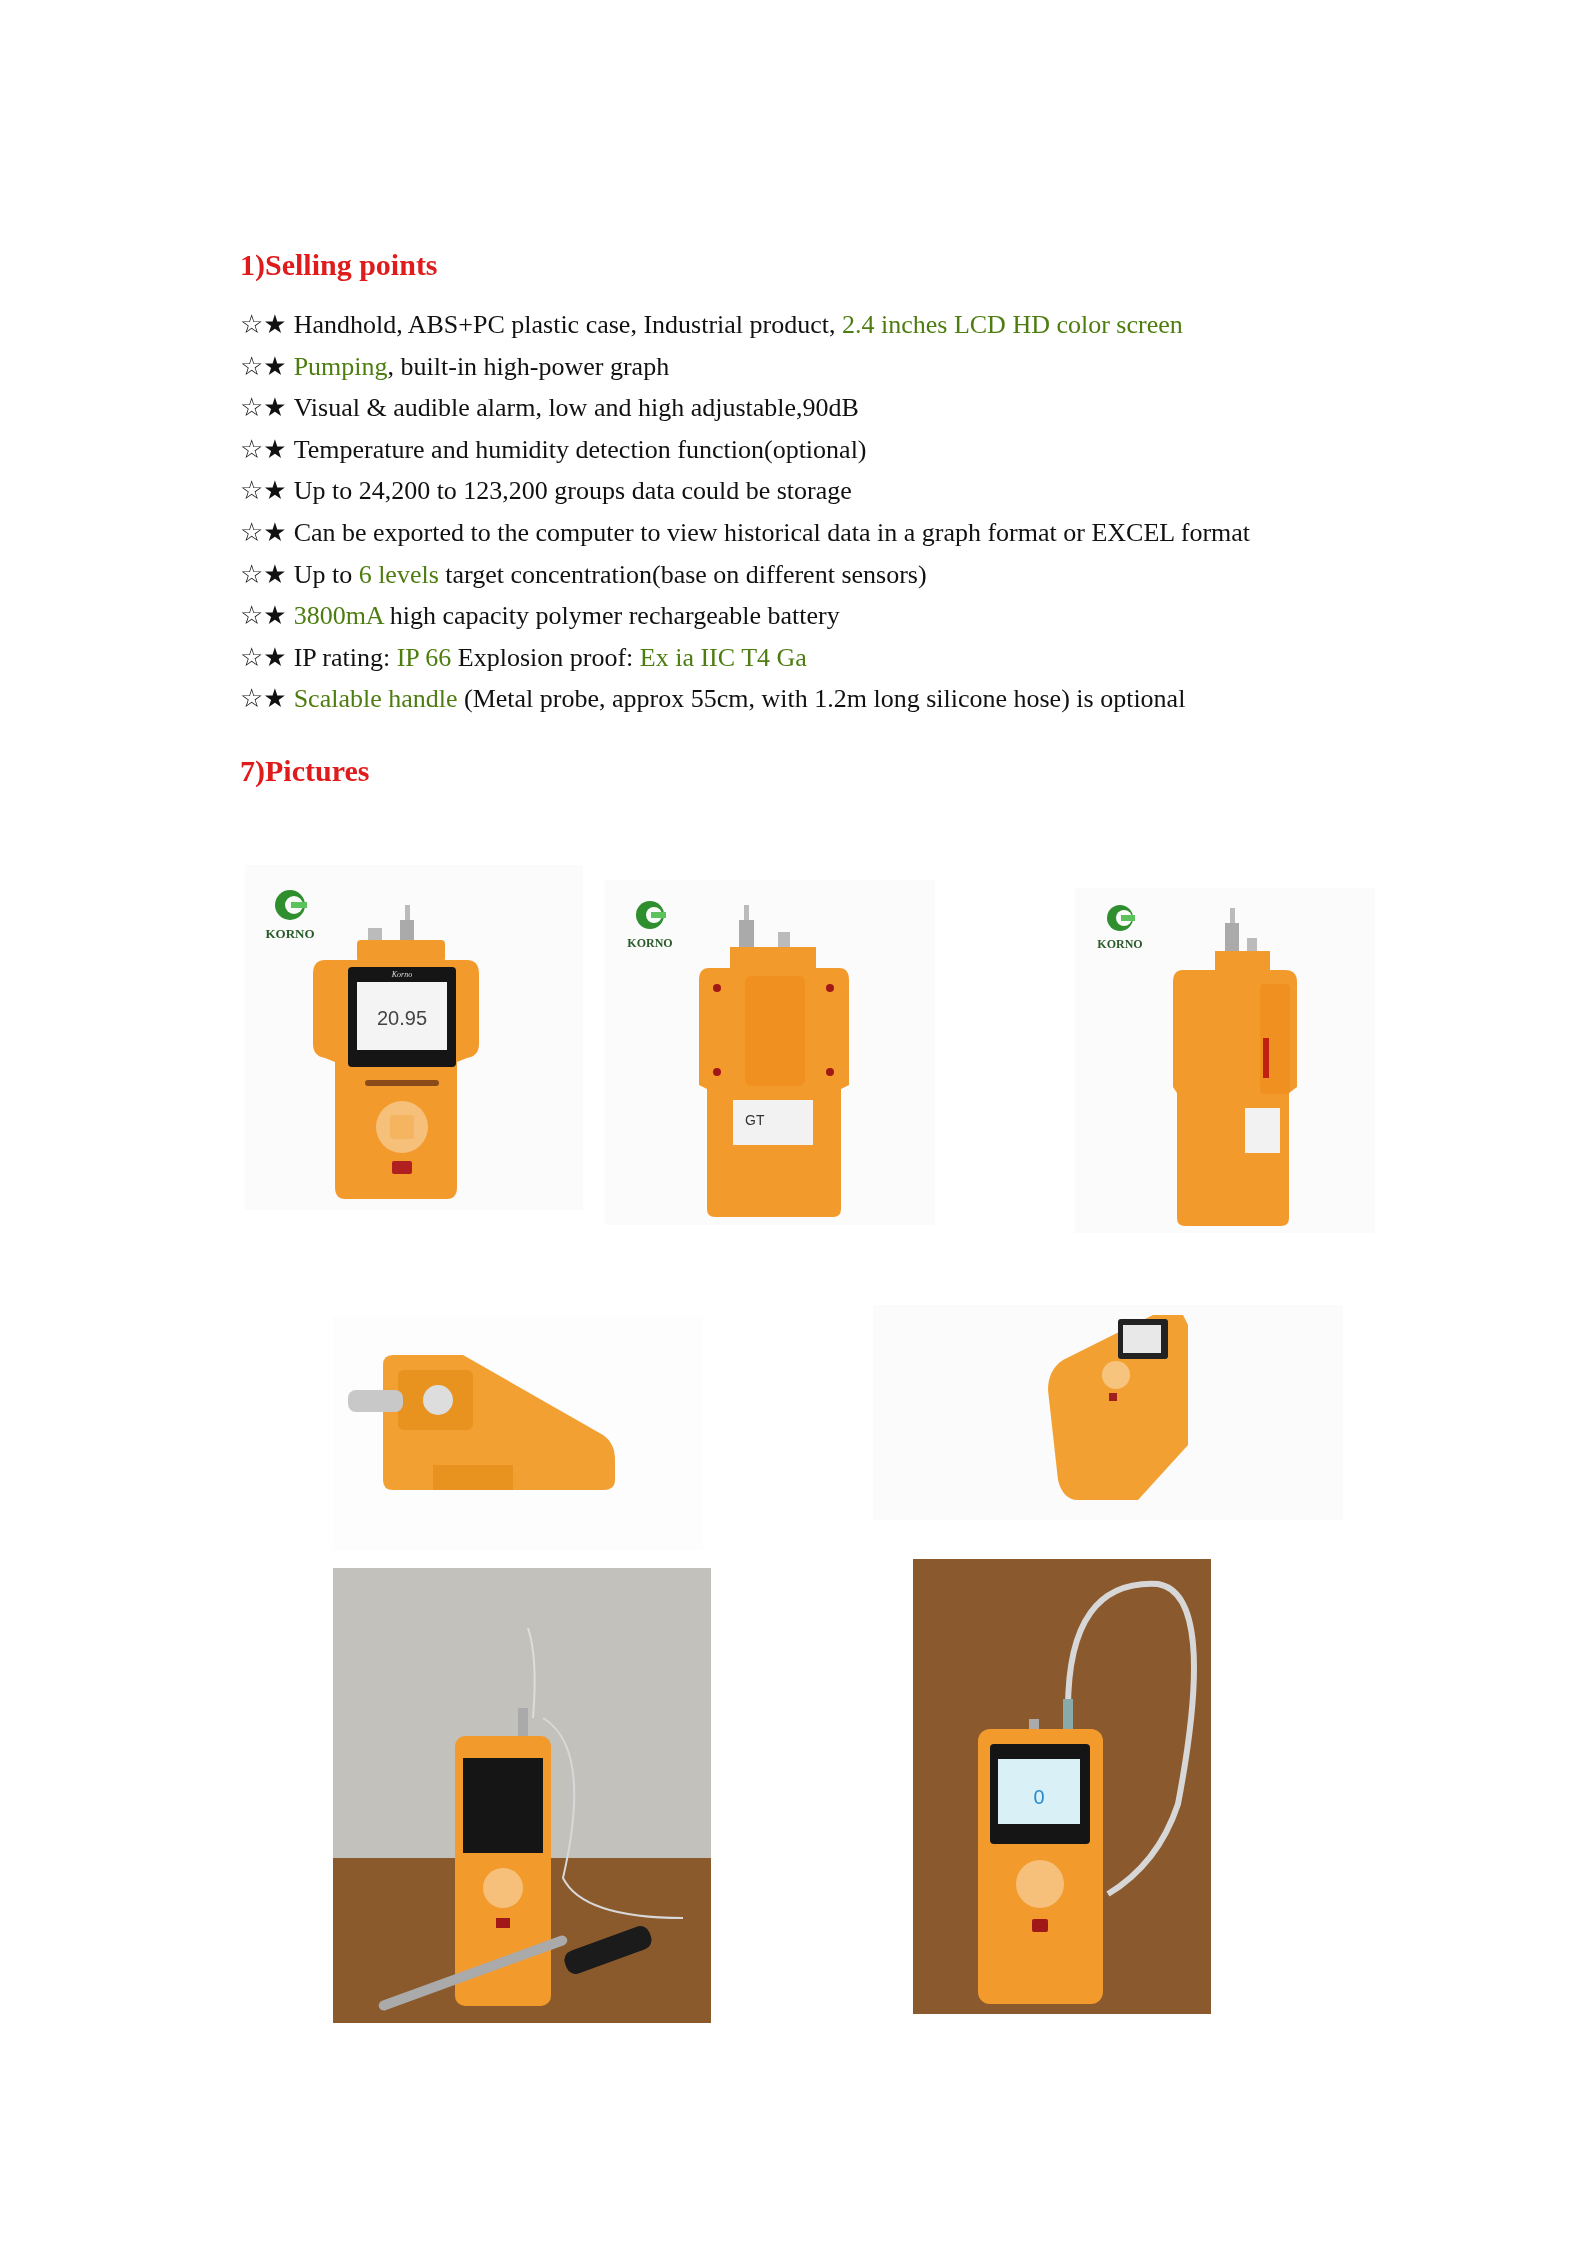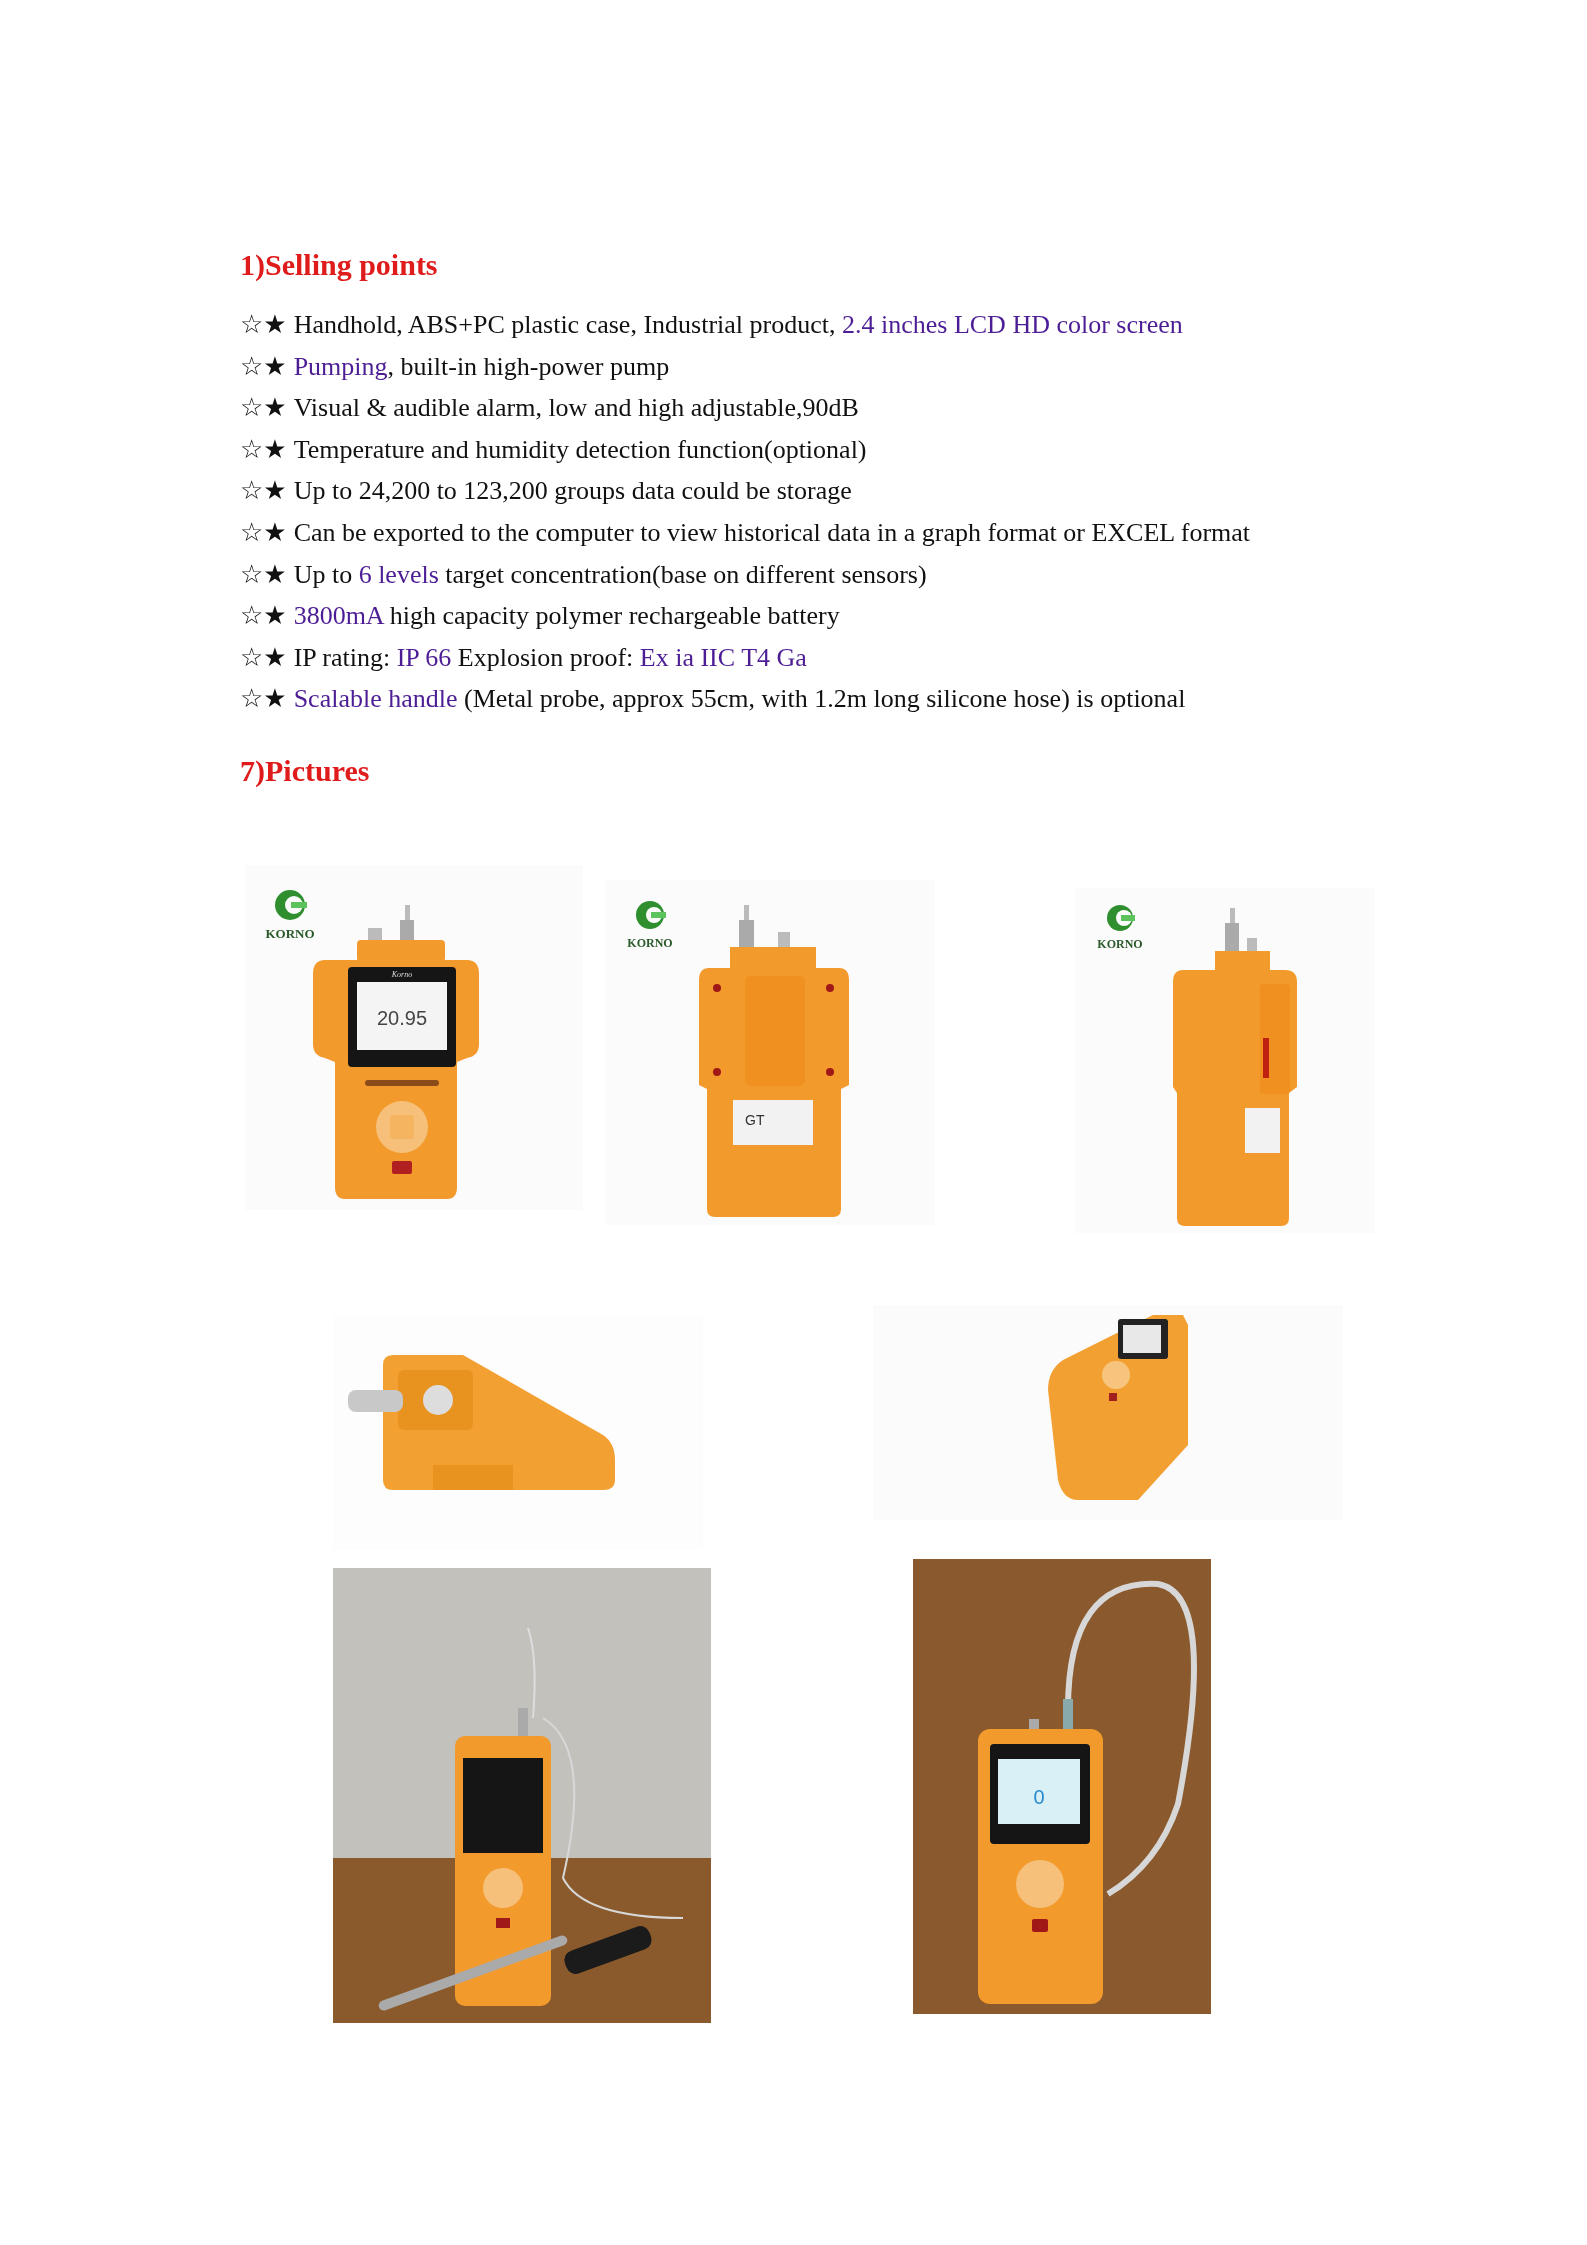--- a/index.html
+++ b/index.html
@@ -2,32 +2,32 @@
 <html><head>
 <meta charset="utf-8">
 <style>
   html, body { margin:0; padding:0; background:#ffffff; }
   body { width:1587px; height:2245px; position:relative; overflow:hidden;
          font-family:"Liberation Serif", "DejaVu Serif", serif; color:#111; }
   .heading { position:absolute; left:240px; font-weight:bold; font-size:30px; color:#e01b1b; margin:0; letter-spacing:0;text-align:right; }
   .bullets { position:absolute; left:240px; top:304px; margin:0; padding:0; list-style:none; }
   .bullet { font-size:26px; line-height:41.6px; height:41.6px; white-space:nowrap; }
   .stars { margin-right:7px; }
-  .hl { color:#4c1d95; }
+  .hl { color:#4d7c0f; }
   .pic { position:absolute; overflow:hidden; }
   .pic svg { width:100%; height:100%; display:block; }
 </style>
 </head>
 <body>
 
 <h2 class="heading" style="top:248px;">1)Selling points</h2>
 
 <ul class="bullets" id="bullets">
     <li class="bullet"><span class="stars">☆★</span><span>Handhold, ABS+PC plastic case, Industrial product, </span><span class="hl">2.4 inches LCD HD color screen</span></li>
-    <li class="bullet"><span class="stars">☆★</span><span class="hl">Pumping</span><span>, built-in high-power pump</span></li>
+    <li class="bullet"><span class="stars">☆★</span><span class="hl">Pumping</span><span>, built-in high-power graph</span></li>
     <li class="bullet"><span class="stars">☆★</span><span>Visual &amp; audible alarm, low and high adjustable,90dB</span></li>
     <li class="bullet"><span class="stars">☆★</span><span>Temperature and humidity detection function(optional)</span></li>
     <li class="bullet"><span class="stars">☆★</span><span>Up to 24,200 to 123,200 groups data could be storage</span></li>
     <li class="bullet"><span class="stars">☆★</span><span>Can be exported to the computer to view historical data in a graph format or EXCEL format</span></li>
     <li class="bullet"><span class="stars">☆★</span><span>Up to </span><span class="hl">6 levels</span><span> target concentration(base on different sensors)</span></li>
     <li class="bullet"><span class="stars">☆★</span><span class="hl">3800mA</span><span> high capacity polymer rechargeable battery</span></li>
     <li class="bullet"><span class="stars">☆★</span><span>IP rating: </span><span class="hl">IP 66</span><span> Explosion proof: </span><span class="hl">Ex ia IIC T4 Ga</span></li>
     <li class="bullet"><span class="stars">☆★</span><span class="hl">Scalable handle</span><span> (Metal probe, approx 55cm, with 1.2m long silicone hose) is optional</span></li>
   </ul>
 

